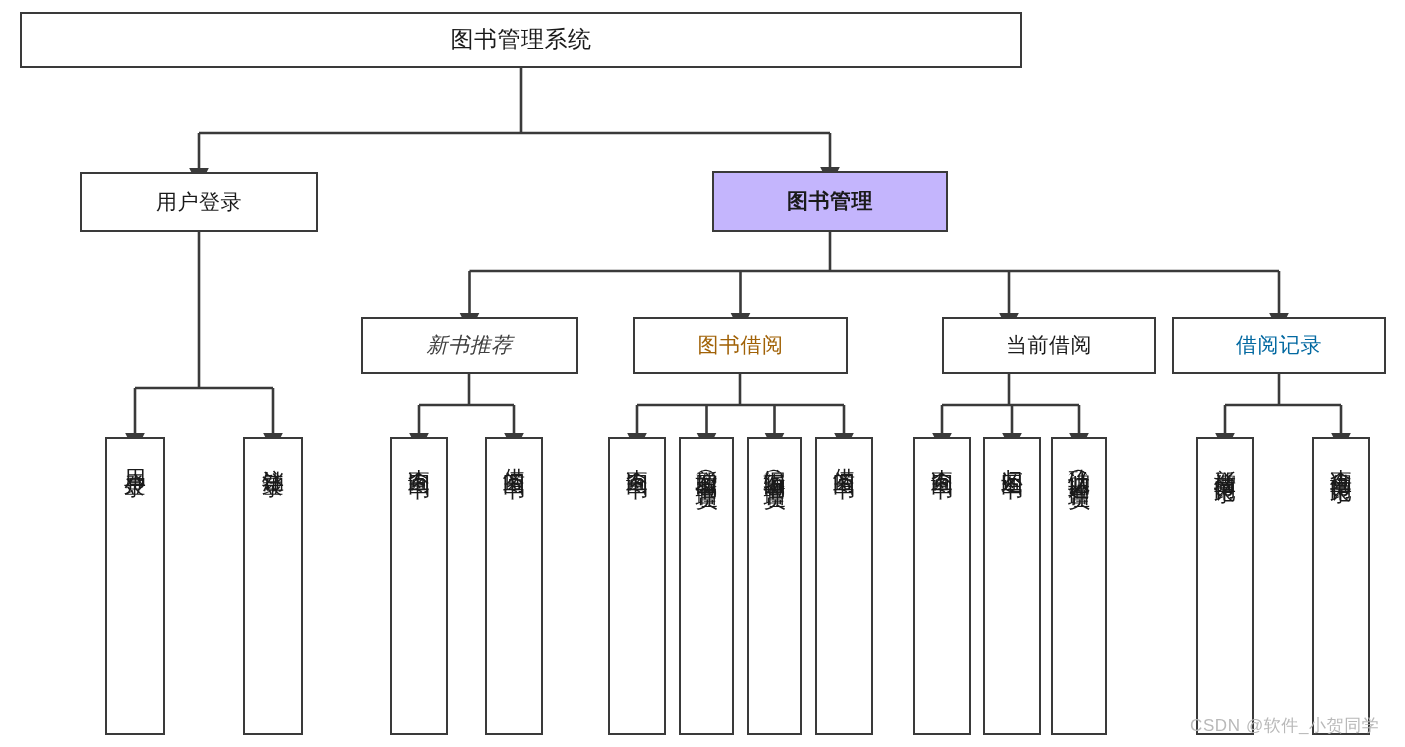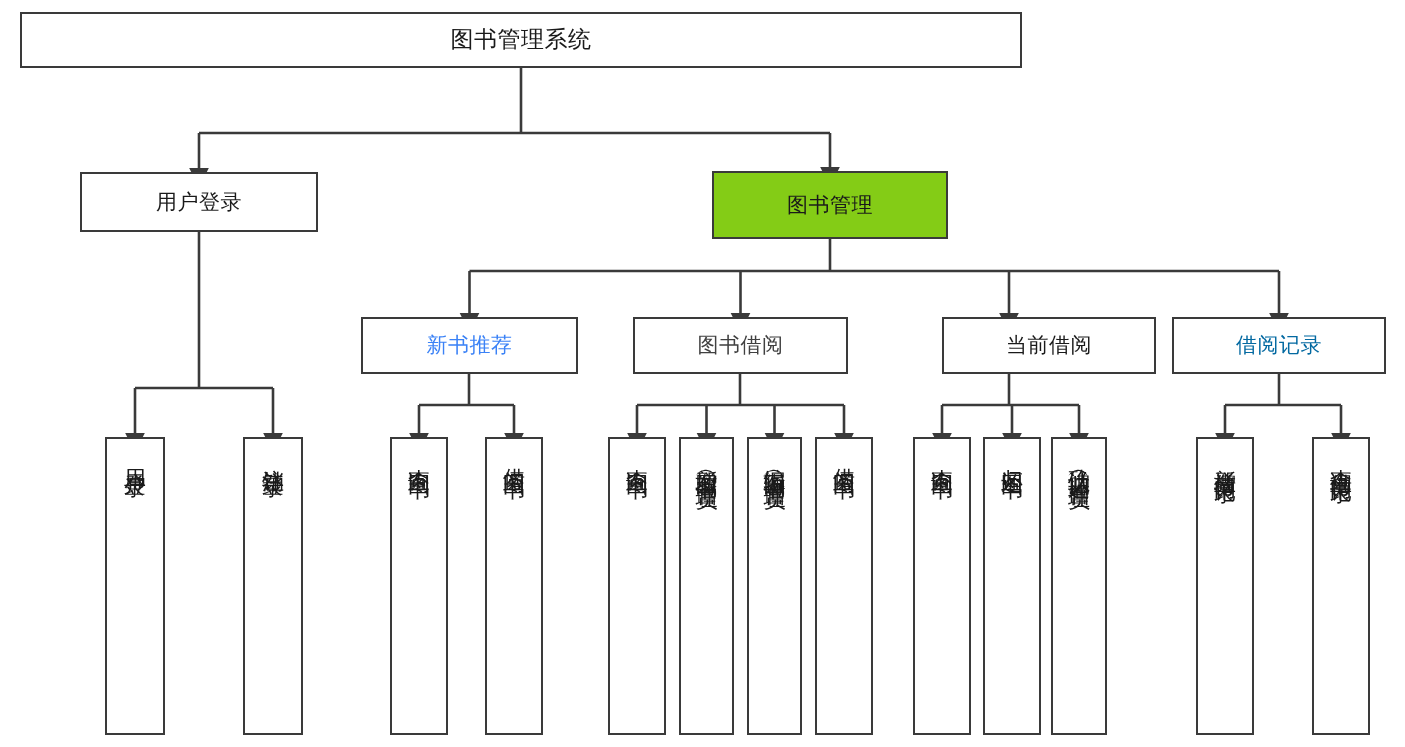--- a/index.html
+++ b/index.html
@@ -117,28 +117,28 @@
       </g>
   </svg>
 
   <div id="nodes-layer">
       <div class="node horizontal" id="root-node" style="left: 20px; top: 12px; width: 1002px; height: 56px; border-color: rgb(58, 58, 58); background: rgb(255, 255, 255);">
         <span class="node-label" style="color: rgb(26, 26, 26);">图书管理系统</span>
       </div>
       <div class="node horizontal" style="left: 80px; top: 172px; width: 238px; height: 60px; border-color: rgb(58, 58, 58); background: rgb(255, 255, 255);">
         <span class="node-label" style="color: rgb(26, 26, 26);">用户登录</span>
       </div>
-      <div class="node horizontal" style="left: 712px; top: 171px; width: 236px; height: 68px; border-color: rgb(58, 58, 58); background: #84cc16;">
+      <div class="node horizontal" style="left: 712px; top: 171px; width: 236px; height: 61px; border-color: rgb(58, 58, 58); background: #c4b5fd; font-weight: bold;">
         <span class="node-label" style="color: rgb(26, 26, 26);">图书管理</span>
       </div>
       <div class="node horizontal" style="left: 361px; top: 317px; width: 217px; height: 57px; border-color: rgb(58, 58, 58); background: rgb(255, 255, 255);">
-        <span class="node-label" style="color: #3b82f6;">新书推荐</span>
+        <span class="node-label" style="color: #404040; font-style: italic;">新书推荐</span>
       </div>
       <div class="node horizontal" style="left: 633px; top: 317px; width: 215px; height: 57px; border-color: rgb(58, 58, 58); background: rgb(255, 255, 255);">
-        <span class="node-label" style="color: #404040;">图书借阅</span>
+        <span class="node-label" style="color: #a16207;">图书借阅</span>
       </div>
       <div class="node horizontal" style="left: 942px; top: 317px; width: 214px; height: 57px; border-color: rgb(58, 58, 58); background: rgb(255, 255, 255);">
         <span class="node-label" style="color: rgb(26, 26, 26);">当前借阅</span>
       </div>
       <div class="node horizontal" style="left: 1172px; top: 317px; width: 214px; height: 57px; border-color: rgb(58, 58, 58); background: rgb(255, 255, 255);">
         <span class="node-label" style="color: #0369a1;">借阅记录</span>
       </div>
       <div class="node vertical" style="left: 105px; top: 437px; width: 60px; height: 298px; border-color: rgb(58, 58, 58); background: rgb(255, 255, 255);">
         <span class="node-label" style="color: rgb(26, 26, 26);">用户登录</span>
       </div>
@@ -173,14 +173,15 @@
         <span class="node-label" style="color: rgb(26, 26, 26);">确认归还（管理员）</span>
       </div>
       <div class="node vertical" style="left: 1196px; top: 437px; width: 58px; height: 298px; border-color: rgb(58, 58, 58); background: rgb(255, 255, 255);">
         <span class="node-label" style="color: rgb(26, 26, 26);">新增借阅记录</span>
       </div>
       <div class="node vertical" style="left: 1312px; top: 437px; width: 58px; height: 298px; border-color: rgb(58, 58, 58); background: rgb(255, 255, 255);">
         <span class="node-label" style="color: rgb(26, 26, 26);">查询借阅记录</span>
       </div>
     </div>
 
+  <div id="watermark" style="left: 1190px; top: 714px; color: rgb(185, 185, 185);">CSDN @软件_小贺同学</div>
 
 </div>
 
 </body></html>

